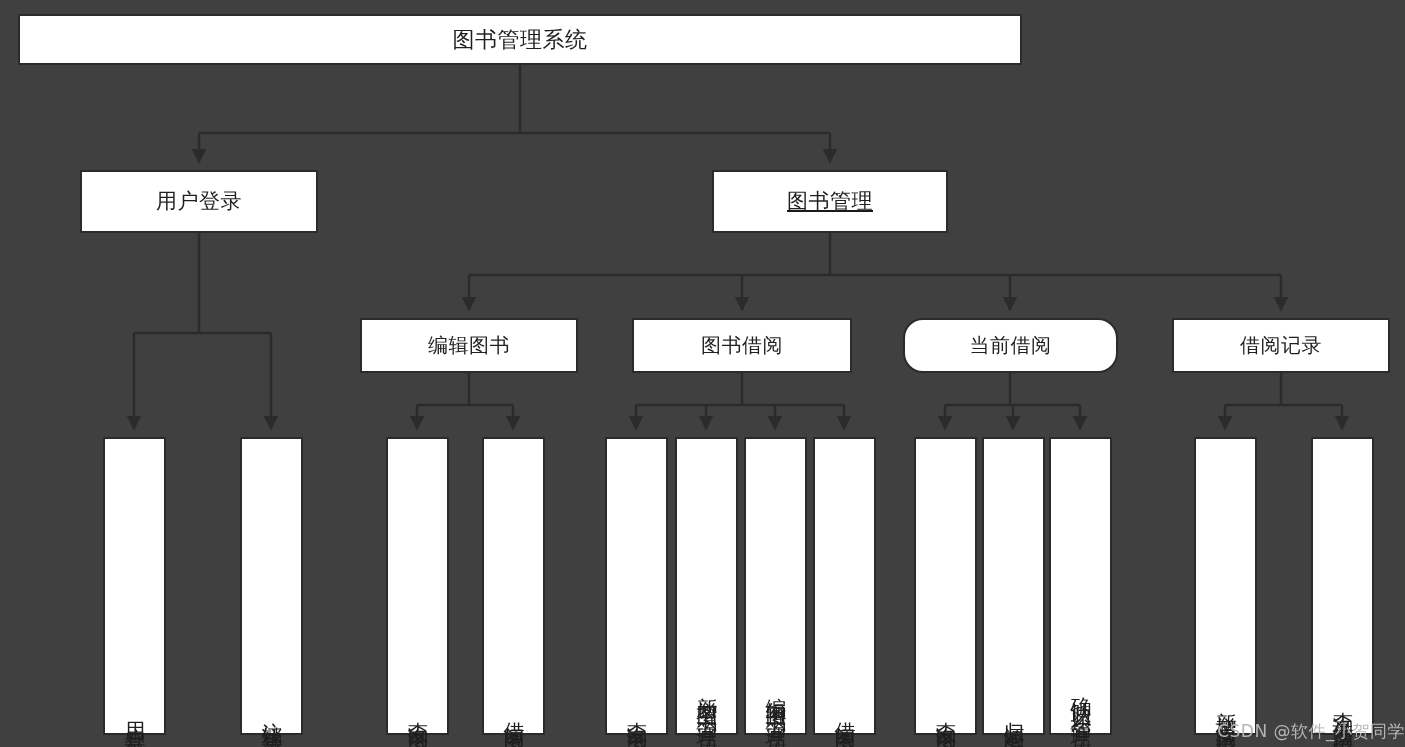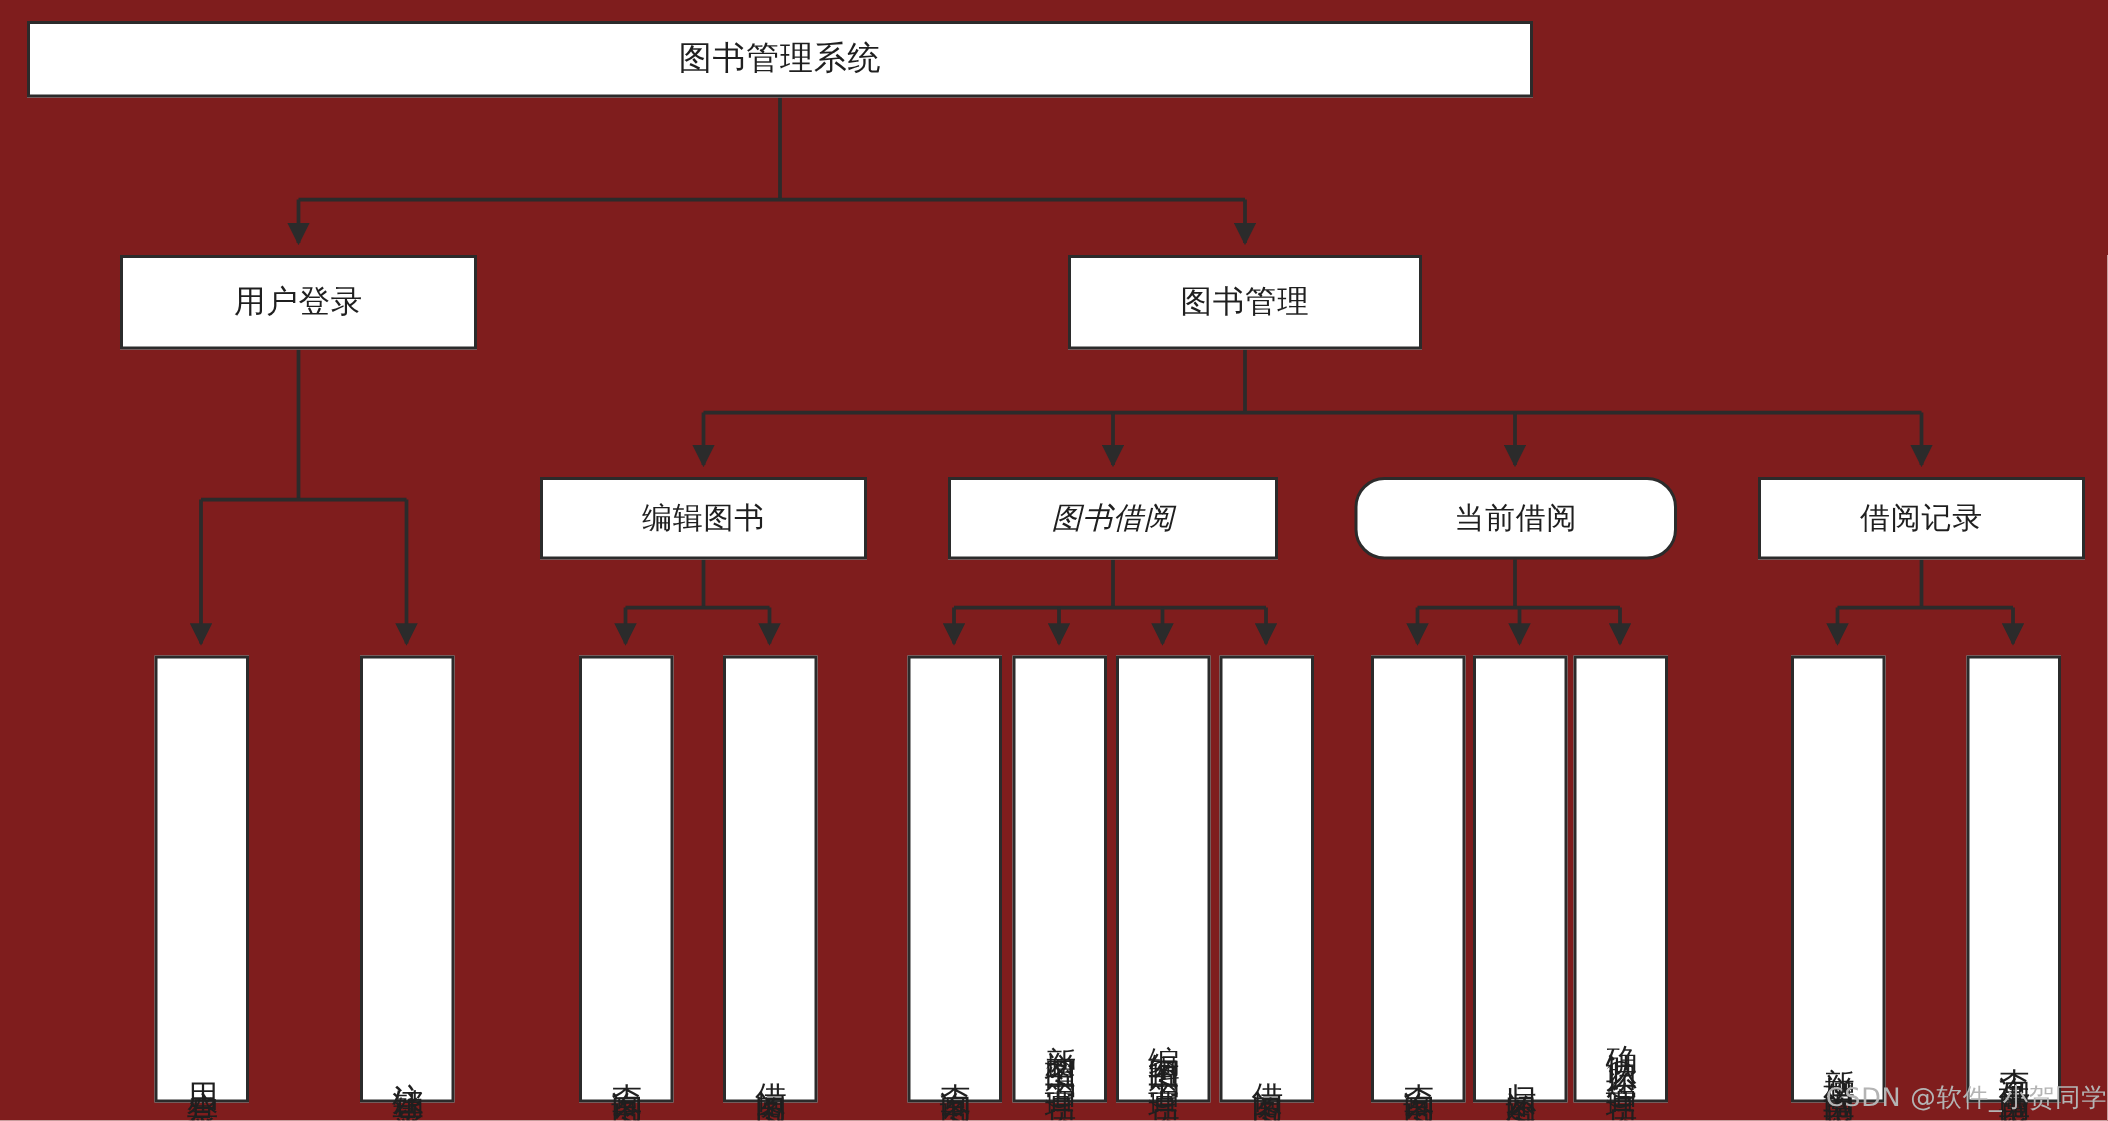--- a/index.html
+++ b/index.html
@@ -9,21 +9,21 @@
     background: #ffffff;
   }
   body {
     font-family: "DejaVu Sans", "Liberation Sans", sans-serif;
     color: #1a1a1a;
   }
   #diagram-root {
     position: relative;
     width: 1405px;
     height: 747px;
-    background: #7f1d1d;
+    background: #404040;
     overflow: hidden;
   }
   #edge-layer {
     position: absolute;
     left: 0;
     top: 0;
     width: 1405px;
     height: 747px;
     pointer-events: none;
   }
@@ -128,28 +128,28 @@
     </g>
   </svg>
 
   <div class="node root" style="left:18px; top:14px; width:1004px; height:51px;">
     <span class="node-label">图书管理系统</span>
   </div>
 
   <div class="node level2" style="left:80px; top:170px; width:238px; height:63px;">
     <span class="node-label">用户登录</span>
   </div>
-  <div class="node level2" style="left:712px; top:170px; width:236px; height:63px;">
+  <div class="node level2" style="left:712px; top:170px; width:236px; height:63px;text-decoration:underline;">
     <span class="node-label">图书管理</span>
   </div>
 
   <div class="node level3" style="left:360px; top:318px; width:218px; height:55px;">
     <span class="node-label">编辑图书</span>
   </div>
-  <div class="node level3" style="left:632px; top:318px; width:220px; height:55px;font-style:italic;">
+  <div class="node level3" style="left:632px; top:318px; width:220px; height:55px;">
     <span class="node-label">图书借阅</span>
   </div>
   <div class="node level3" style="left:903px; top:318px; width:215px; height:55px;border-radius:20px;">
     <span class="node-label">当前借阅</span>
   </div>
   <div class="node level3" style="left:1172px; top:318px; width:218px; height:55px;">
     <span class="node-label">借阅记录</span>
   </div>
 
   <div class="node leaf" style="left:103px; top:437px; width:63px; height:298px;">

